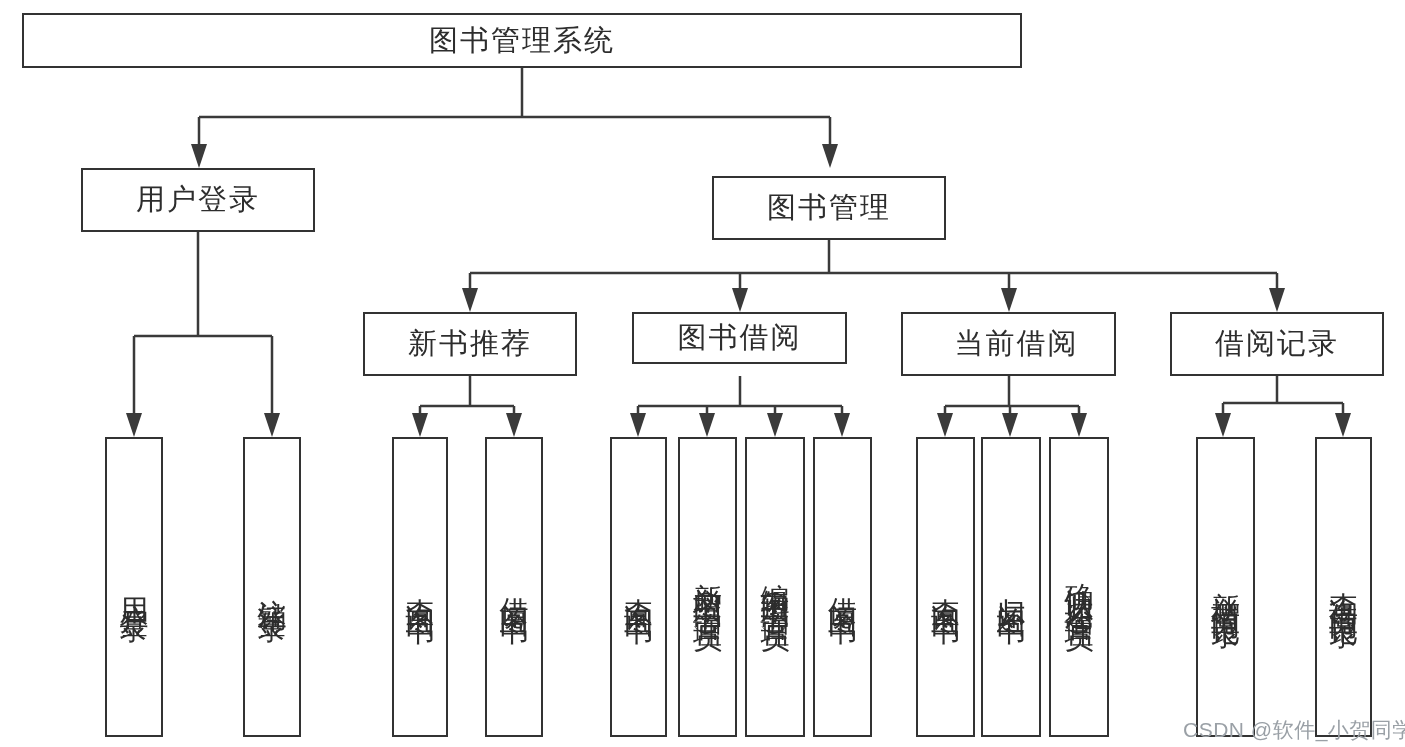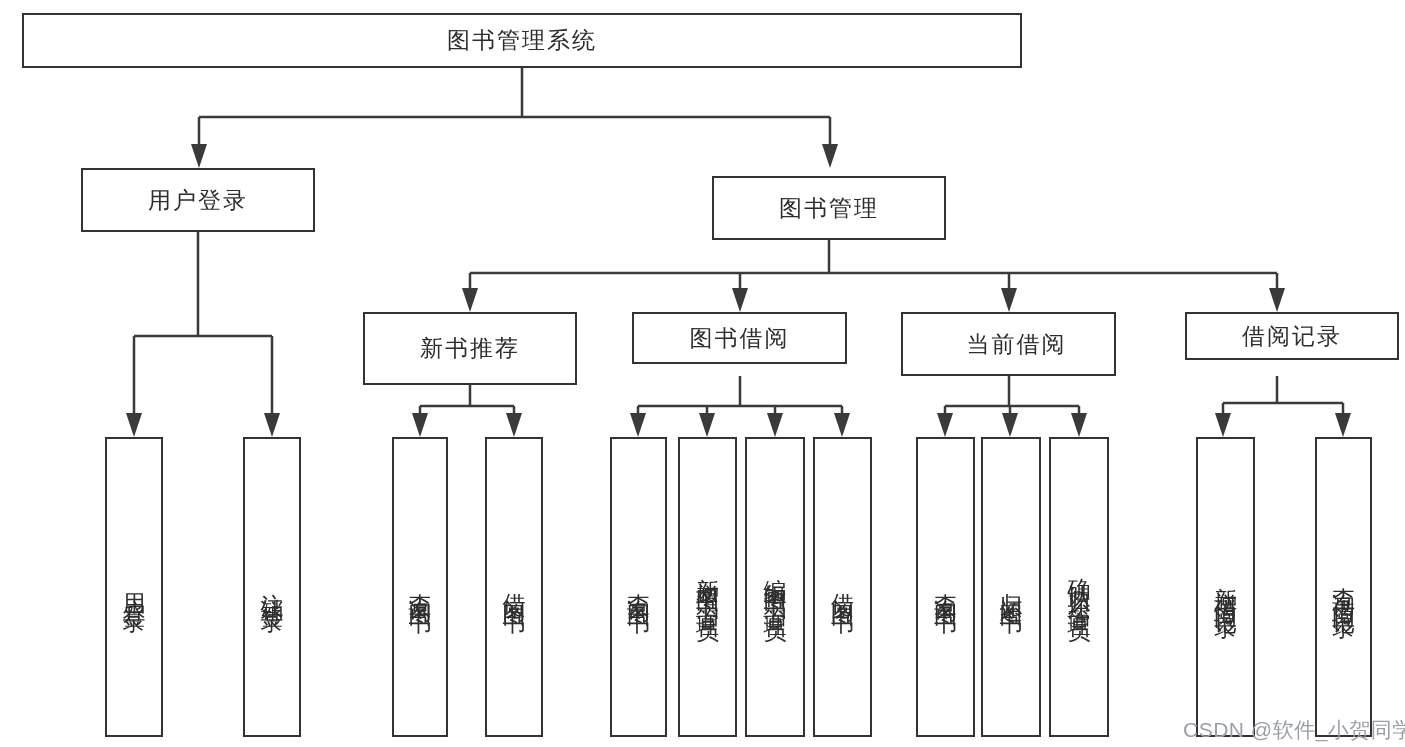--- a/index.html
+++ b/index.html
@@ -12,39 +12,39 @@
   }
   #wires{position:absolute;left:0;top:0;z-index:0;pointer-events:none;}
   .node{
     position:absolute;
     box-sizing:border-box;
     background:#ffffff;
     border:2.5px solid #333333;
     color:#2d2d2d;
     display:flex;align-items:center;justify-content:center;
     z-index:1;
-    font-size:23px;
+    font-size:29px;
     letter-spacing:2px;
     white-space:nowrap;
   }
   .vert{
     writing-mode:vertical-rl;
     letter-spacing:6px;
     line-height:1;
     white-space:normal;
     text-align:center;
   }
   
   .b-root     {left:22px;  top:13px;  width:1000px; height:55px;}
   .b-userlog  {left:81px;  top:168px; width:234px;  height:64px;}
   .b-bookmgmt {left:712px; top:168px; width:234px;  height:64px;margin-top:8px;}
-  .b-newrec   {left:363px; top:312px; width:214px;  height:73px;}
+  .b-newrec   {left:363px; top:312px; width:214px;  height:64px;}
   .b-borrow   {left:632px; top:312px; width:215px;  height:52px;}
   .b-current  {left:901px; top:312px; width:215px;  height:64px;padding-left:16px;}
-  .b-record   {left:1170px;top:312px; width:214px;  height:48px;margin-left:15px;}
+  .b-record   {left:1170px;top:312px; width:214px;  height:64px;}
   
   .leaf{top:437px;height:300px;}
   .c1 {left:105px; width:58px;}
   .c2 {left:243px; width:58px;}
   .c3 {left:392px; width:56px;}
   .c4 {left:485px; width:58px;}
   .c5 {left:610px; width:57px;}
   .c6 {left:678px; width:59px;}
   .c7 {left:745px; width:60px;}
   .c8 {left:813px; width:59px;}

